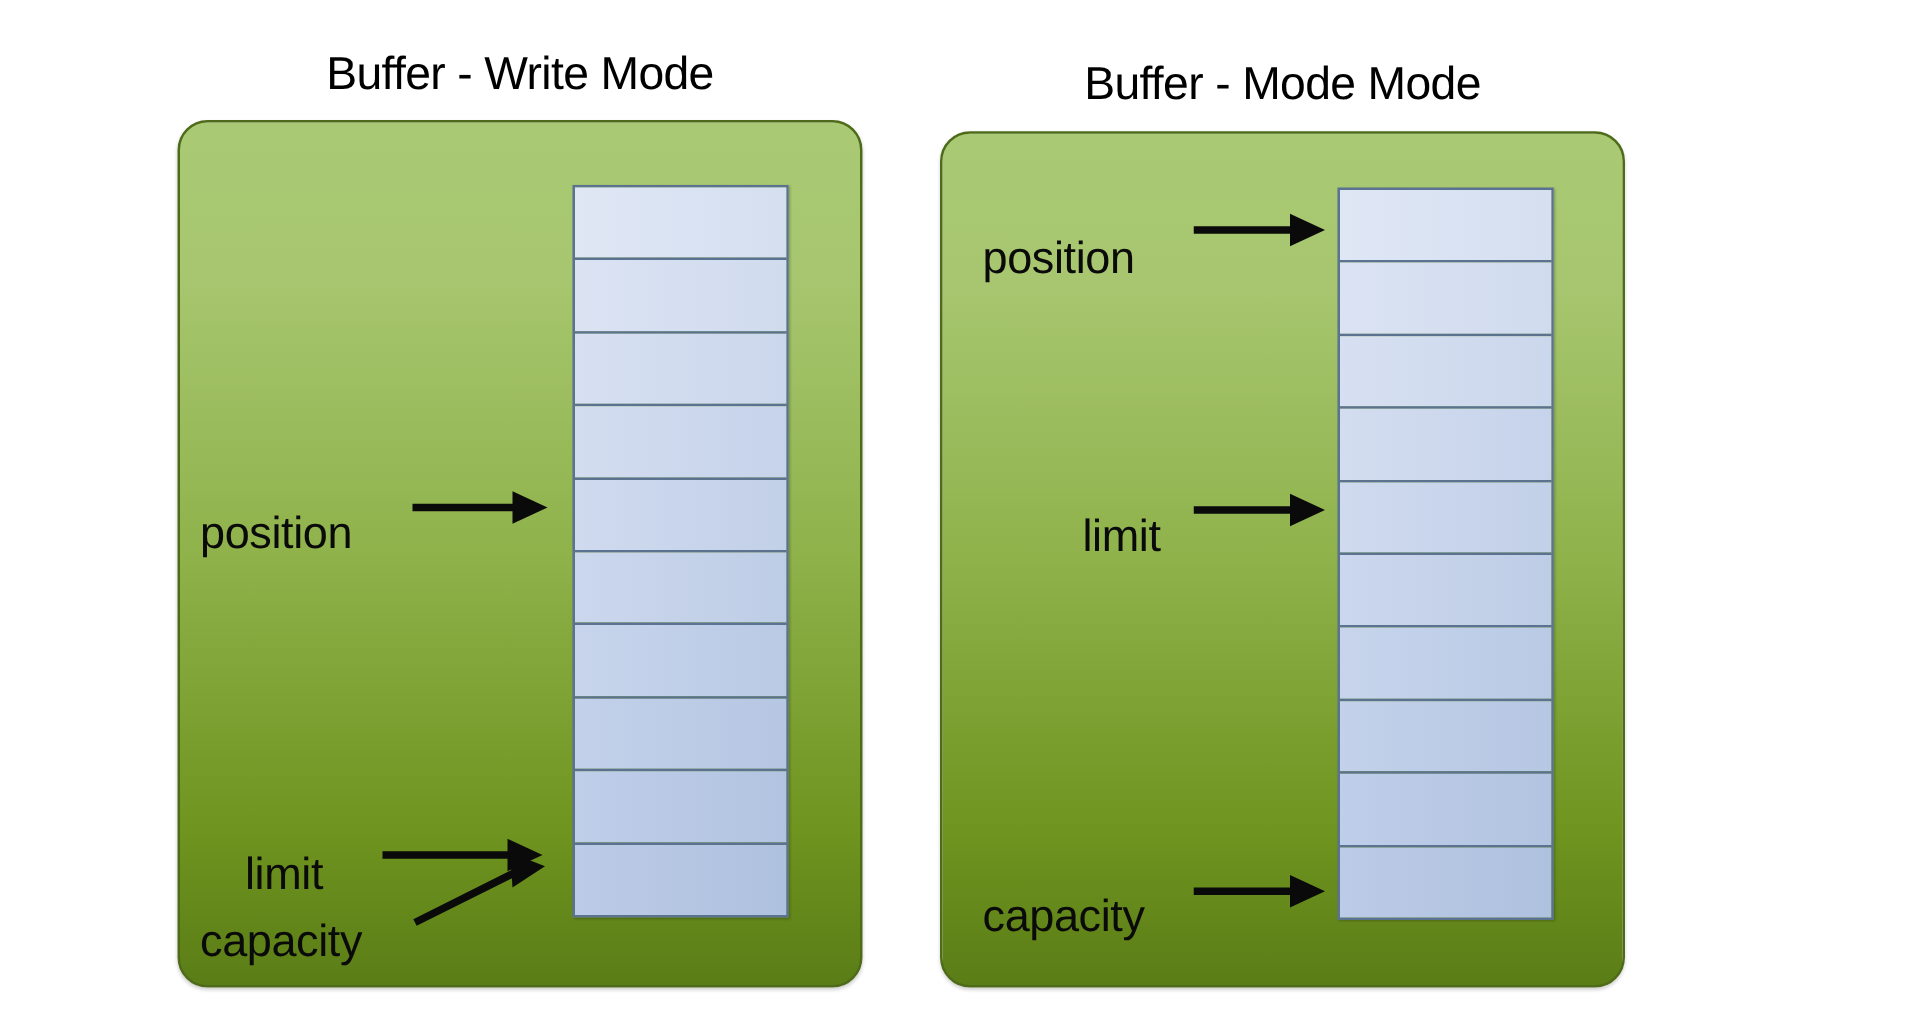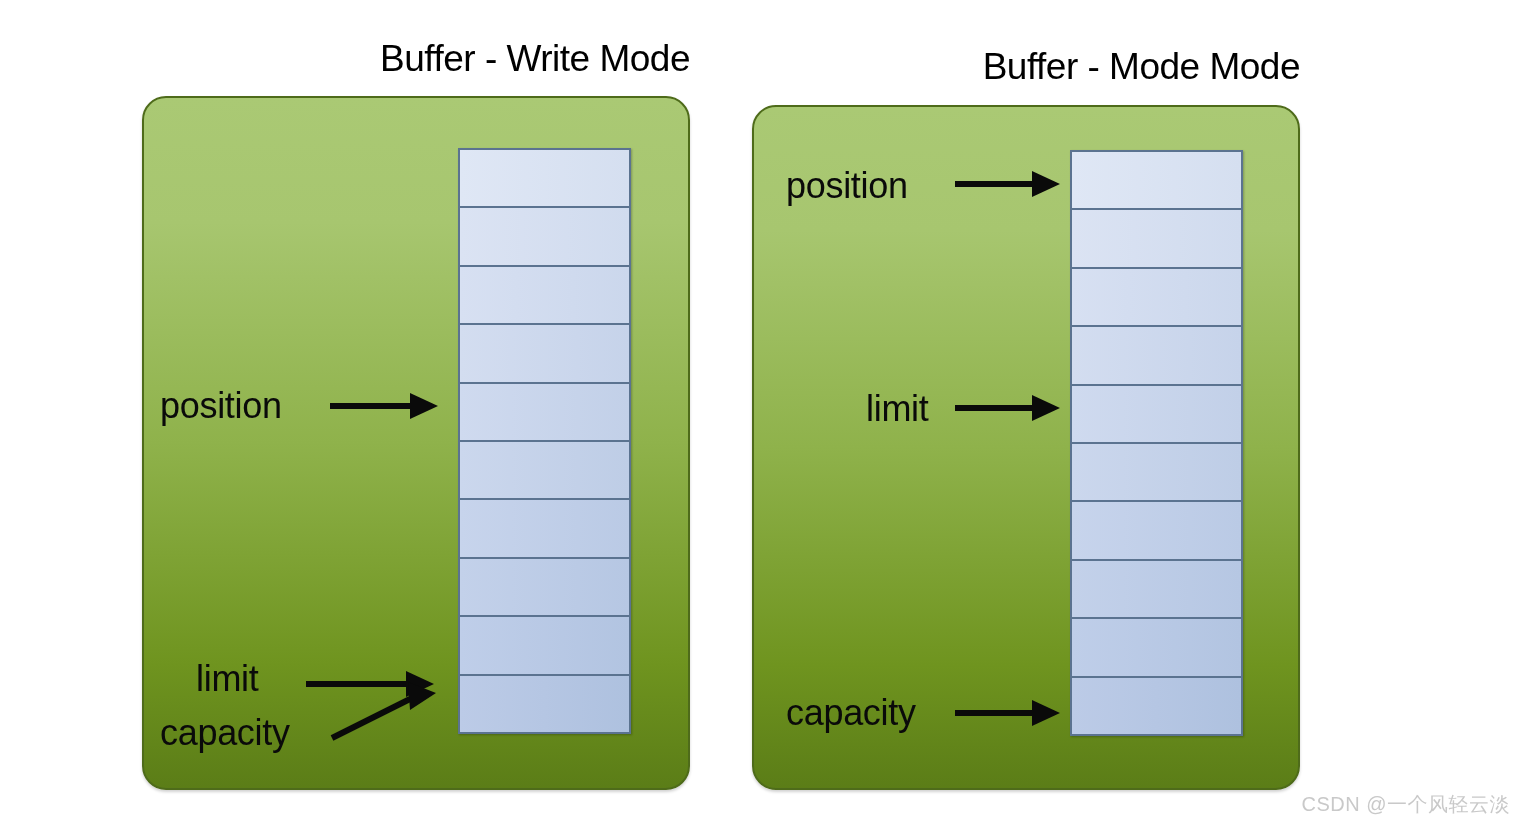--- a/index.html
+++ b/index.html
@@ -21,21 +21,21 @@
   }
 
   
   .panel-title {
     position: absolute;
     color: #000000;
     font-size: 37px;
     font-weight: 400;
     letter-spacing: -0.5px;
     white-space: nowrap;
-    text-align: right;
+    text-align: center;
   }
   #title-write { left: 142px; top: 38px; width: 548px; }
   #title-read  { left: 752px; top: 46px; width: 548px; }
 
   
   .panel {
     position: absolute;
     border-radius: 24px;
     border: 2px solid #4e6b1a;
     background: linear-gradient(to bottom, #aac974 0%, #a7c66f 18%, #8fb24b 50%, #6f941f 82%, #5b7d17 100%);
@@ -88,20 +88,21 @@
   #buffer-read  .buffer-cell:nth-child(10){ background: linear-gradient(to right,#bccbe7,#aec1df); }
 
   
   .annotation-label {
     position: absolute;
     color: #0a0a0a;
     font-size: 36px;
     font-weight: 400;
     white-space: nowrap;
     letter-spacing: -0.3px;
+    margin-top: 20px;
   }
 
   
   .annotation-arrow {
     position: absolute;
     overflow: visible;
   }
 
   
   #watermark {
@@ -182,15 +183,14 @@
     <line x1="0" y1="16" x2="83" y2="16" stroke="#0a0a0a" stroke-width="6"></line>
     <polygon points="77,3 105,16 77,29" fill="#0a0a0a"></polygon>
   </svg>
 
   <div class="annotation-label" style="left:786px; top:692px;">capacity</div>
   <svg class="annotation-arrow" style="left:955px; top:697px;" width="105" height="32" viewBox="0 0 105 32">
     <line x1="0" y1="16" x2="83" y2="16" stroke="#0a0a0a" stroke-width="6"></line>
     <polygon points="77,3 105,16 77,29" fill="#0a0a0a"></polygon>
   </svg>
 
-  <div id="watermark">CSDN @一个风轻云淡</div>
 
 </div>
 
 </body></html>

